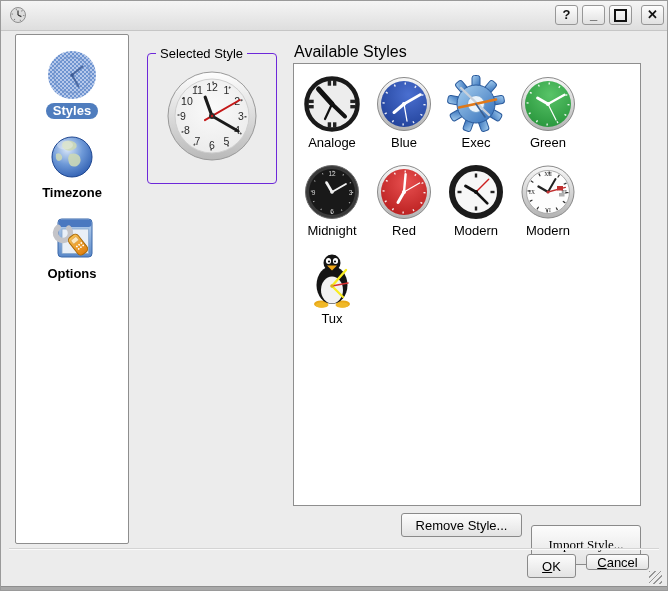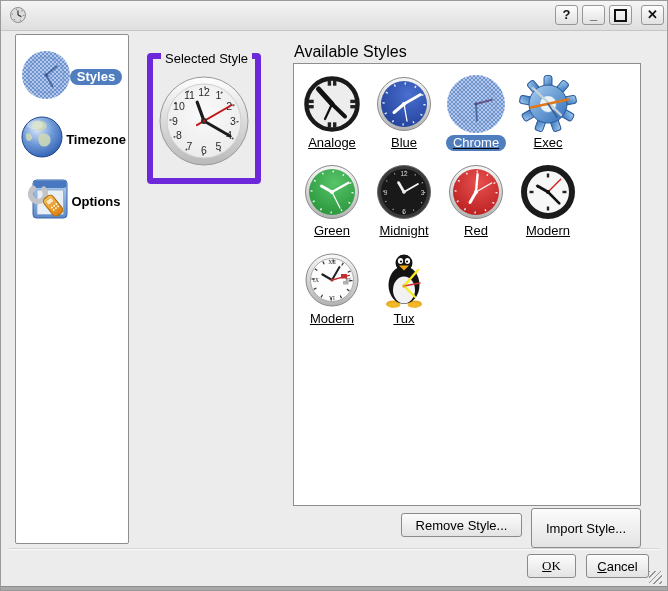--- a/index.html
+++ b/index.html
@@ -10,49 +10,49 @@
   .titlebar{position:absolute;top:0;left:0;right:0;height:29px;background:linear-gradient(#f5f5f5,#dedede);border-bottom:1px solid #c6c6c6;}
   .app-icon{position:absolute;left:8px;top:5px;width:18px;height:18px;}
   .title-text{position:absolute;left:32px;top:7px;font-size:13px;color:#222;}
   .winbtns{position:absolute;top:4px;right:3px;display:flex;gap:4px;}
   .wbtn{width:23px;height:20px;background:linear-gradient(#fdfdfd,#e1e1e1);border:1px solid #979797;border-radius:3px;font-family:"Liberation Sans",sans-serif;font-weight:bold;font-size:13px;line-height:16px;color:#111;padding:0;cursor:default;}
   .wbtn.minb{line-height:8px;}
   .wbtn.close{margin-left:5px;}
   .maxbox{display:inline-block;width:9px;height:9px;border:2px solid #111;vertical-align:middle;}
   
   .sidebar{position:absolute;left:14px;top:33px;width:114px;height:510px;background:#fff;border:1px solid #8e8e8e;border-radius:2px;display:flex;flex-direction:column;align-items:center;box-sizing:border-box;}
-  .side-item{display:flex;flex-direction:row;align-items:center;margin-top:14px;cursor:default;}
+  .side-item{display:flex;flex-direction:column;align-items:center;margin-top:14px;cursor:default;}
   .side-item:first-child{margin-top:16px;}
   .side-icon{width:48px;height:48px;display:flex;align-items:center;justify-content:center;}
   .side-label{font-size:13px;font-weight:bold;color:#000;margin-top:4px;}
   .sel-pill{background:#4f7dbe;color:#fff !important;border-radius:8px;padding:0 7px 1px 7px;}
   
   .checker{border-radius:50%;background-color:#b6c8ea;
     background-image:linear-gradient(45deg,#6e94d0 25%,transparent 25%,transparent 75%,#6e94d0 75%),
                      linear-gradient(45deg,#6e94d0 25%,transparent 25%,transparent 75%,#6e94d0 75%);
     background-size:4px 4px;background-position:0 0,2px 2px;}
   .checker.c48{width:48px;height:48px;}
   .checker.c58{width:58px;height:58px;margin:1px;}
   
-  .groupbox{position:absolute;left:146px;top:52px;width:114px;height:131px;border:6px solid #6d28d9;border-radius:4px;box-sizing:border-box;}
+  .groupbox{position:absolute;left:146px;top:52px;width:130px;height:131px;border:1px solid #6d28d9;border-radius:4px;box-sizing:border-box;}
   .grouplabel{position:absolute;top:-8px;left:8px;background:#ececec;padding:0 4px;font-size:13px;color:#000;}
   .preview-wrap{position:absolute;left:0;right:0;top:16px;display:flex;justify-content:center;}
   
   .avail-label{position:absolute;left:293px;top:42px;font-size:16px;color:#000;}
   .avail-box{position:absolute;left:292px;top:62px;width:348px;height:443px;background:#fff;border:1px solid #8e8e8e;box-sizing:border-box;}
-  .grid{position:absolute;left:2px;top:7px;display:grid;grid-template-columns:repeat(4,72px);text-decoration:underline;}
+  .grid{position:absolute;left:2px;top:7px;display:grid;grid-template-columns:repeat(4,72px);}
   .style-item{height:88px;display:flex;flex-direction:column;align-items:center;cursor:default;}
   .style-icon{width:60px;height:60px;margin-top:3px;}
   .style-label{font-size:13px;color:#000;margin-top:1px;white-space:nowrap;}
   
   .pbtn{position:absolute;background:linear-gradient(#fcfcfc,#e3e3e3);border:1px solid #8a8a8a;border-radius:3px;font-family:"Liberation Sans",sans-serif;font-size:13px;color:#000;padding:0;cursor:default;}
   .pbtn.remove{left:400px;top:512px;width:121px;height:24px;}
-  .pbtn.import{left:530px;top:507px;width:110px;height:40px;}
-  .pbtn.ok{left:526px;top:553px;width:49px;height:24px;font-family:Liberation Serif, serif;}
-  .pbtn.cancel{left:585px;top:553px;width:63px;height:24px;}
+  .pbtn.import{left:530px;top:524px;width:110px;height:40px;font-family:Liberation Serif, serif;}
+  .pbtn.ok{left:526px;top:553px;width:49px;height:24px;}
+  .pbtn.cancel{left:585px;top:553px;width:63px;height:16px;}
   .mn{display:block;}
   .mn::first-letter{text-decoration:underline;}
   .sep{position:absolute;left:8px;right:8px;top:547px;height:1px;background:#d4d4d4;border-bottom:1px solid #fafafa;}
   .grip{position:absolute;right:5px;bottom:6px;width:13px;height:13px;background:repeating-linear-gradient(135deg,#969696 0 1px,transparent 1px 4px);}
   svg{display:block;}
 </style>
 </head>
 <body>
 
 <div class="window">
@@ -228,34 +228,20 @@
             <circle cx="30" cy="30" r="20.5" fill="none" stroke="#fff" stroke-width="2.2" stroke-dasharray="1.4 9.33" opacity="0.9"></circle>
             <line x1="30" y1="30" x2="46.5" y2="20.5" stroke="#fff" stroke-width="2.6" stroke-linecap="round"></line>
             <line x1="30" y1="30" x2="20" y2="38.5" stroke="#fff" stroke-width="3" stroke-linecap="round"></line>
             <line x1="30" y1="30" x2="33" y2="47" stroke="#fff" stroke-width="1.3" stroke-linecap="round"></line>
             <circle cx="30" cy="30" r="2" fill="#fff"></circle>
           </svg>
         </div>
         <span class="style-label">Blue</span>
       </div>
 
-      <div class="style-item">
-        <div class="style-icon">
-          <div class="checker c58">
-            <svg width="58" height="58" viewBox="0 0 60 60">
-              <circle cx="30" cy="30" r="21" fill="none" stroke="#7e9cce" stroke-width="1" opacity="0.7"></circle>
-              <circle cx="30" cy="30" r="17" fill="none" stroke="#6b88bc" stroke-width="1" stroke-dasharray="1 8" opacity="0.8"></circle>
-              <line x1="30" y1="30" x2="46.4" y2="25.6" stroke="#5d4a78" stroke-width="2" stroke-linecap="round" opacity="0.85"></line>
-              <line x1="30" y1="30" x2="31" y2="47" stroke="#44609a" stroke-width="2" stroke-linecap="round" opacity="0.85"></line>
-              <circle cx="30" cy="30" r="1.8" fill="#4c5c88"></circle>
-            </svg>
-          </div>
-        </div>
-        <span class="style-label sel-pill">Chrome</span>
-      </div>
 
 
       <div class="style-item">
         <div class="style-icon">
           <svg width="60" height="60" viewBox="0 0 60 60">
             <defs>
               <linearGradient id="gexec" x1="0" y1="0" x2="1" y2="1">
                   <stop offset="0" stop-color="#a8d0f0"></stop>
                   <stop offset="1" stop-color="#2f6cb8"></stop>
                 </linearGradient>

